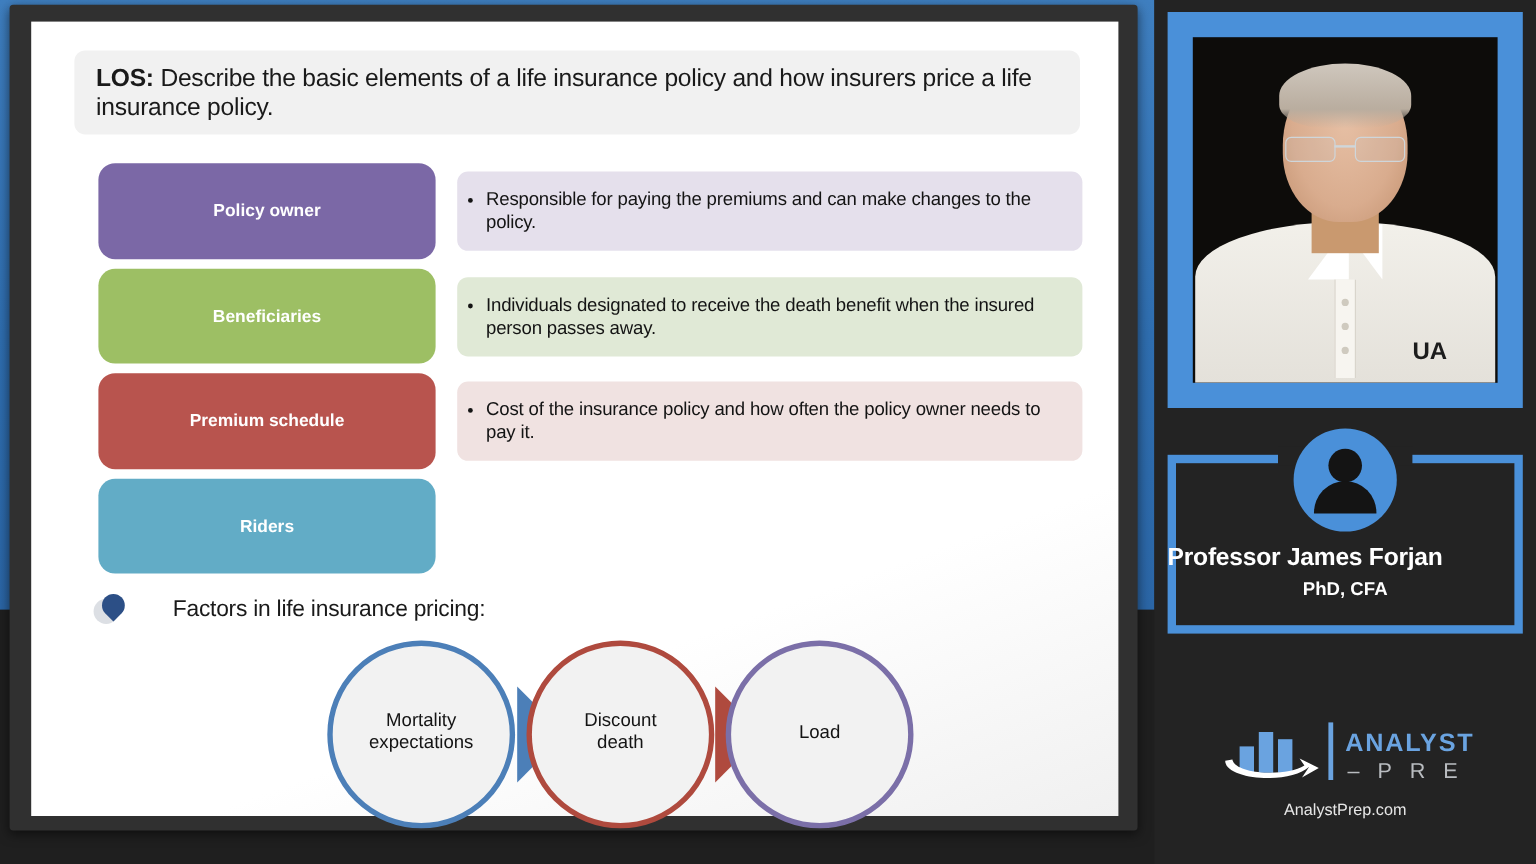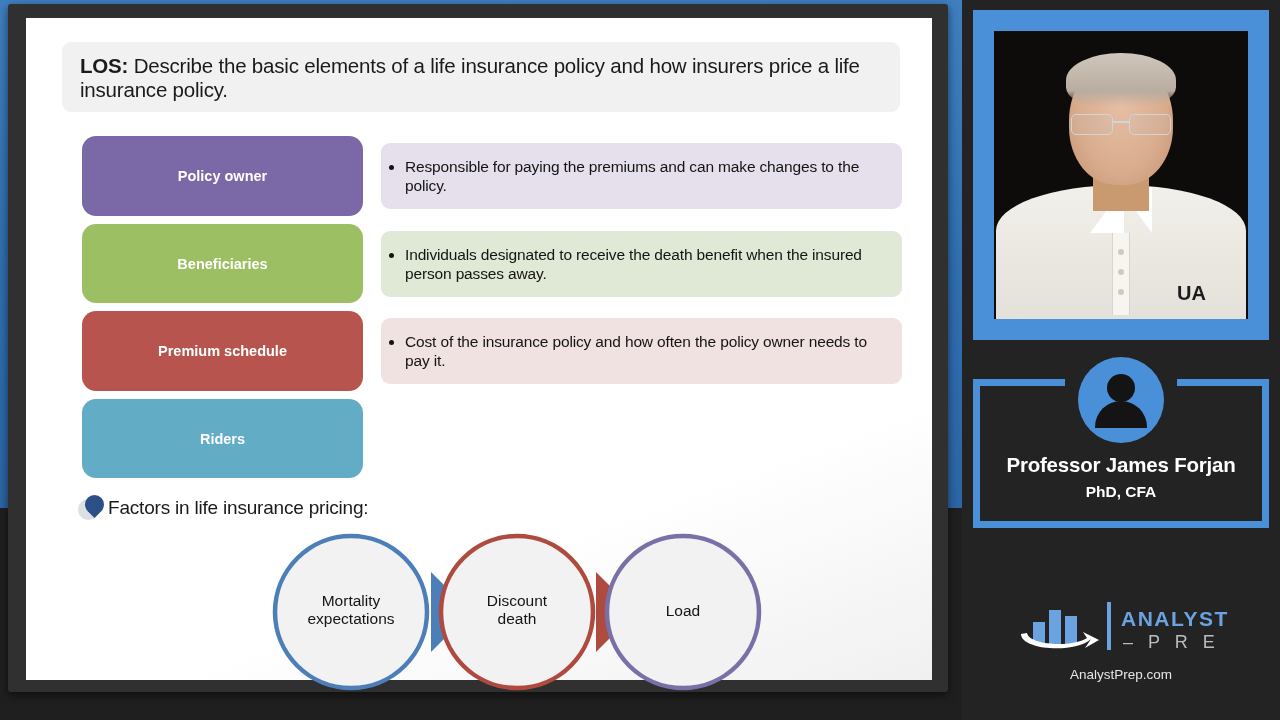--- a/index.html
+++ b/index.html
@@ -72,21 +72,21 @@
   .r0 { height: 80px; }
   .r1 { height: 79px; }
   .r2 { height: 80px; }
   .r3 { height: 79px; }
   .r0 .row-desc, .r1 .row-desc, .r2 .row-desc { height: 66px; margin-top:7px; }
   .r3 .row-desc { height: 72px; margin-top:4px; }
 
   
   .factors-line {
     position: absolute; left: 52px; top: 476px;
-    display: flex; align-items: center;
+    display: flex; align-items: center; gap: 36px;
   }
   .factors-bullet { position: relative; width: 30px; height: 28px; }
   .fb-back {
     position: absolute; left: 0; top: 5px;
     width: 21px; height: 21px; border-radius: 50%;
     background: #dcdfe4;
   }
   .fb-front {
     position: absolute; left: 7px; top: 1px;
     width: 19px; height: 19px;
@@ -201,21 +201,21 @@
     position: absolute; left: 50%; top: 17px; transform: translateX(-50%);
     width: 28px; height: 28px; border-radius: 50%; background: #141414;
   }
   .nc-av-body {
     position: absolute; left: 50%; bottom: 15px; transform: translateX(-50%);
     width: 52px; height: 27px; background: #141414;
     border-radius: 26px 26px 0 0;
   }
   .nc-name {
     position: absolute; left: 0; right: 0; top: 96px;
-    text-align: center; color: #ffffff;
+    text-align: left; color: #ffffff;
     font-size: 20.5px; font-weight: bold; letter-spacing: -.2px;
   }
   .nc-cred {
     position: absolute; left: 0; right: 0; top: 126px;
     text-align: center; color: #ffffff;
     font-size: 15.5px; font-weight: bold;
   }
 
   
   .brand { position: absolute; left: 0; right: 0; top: 596px; }

